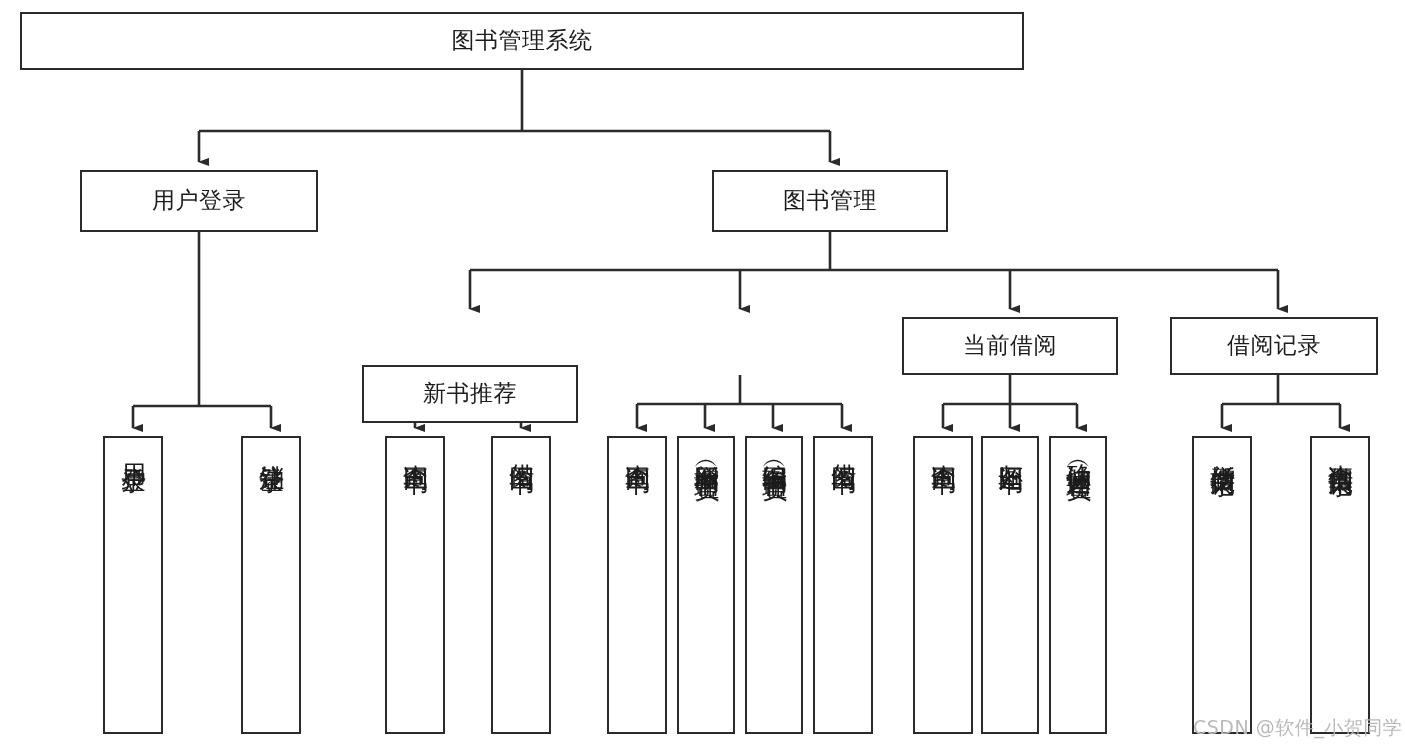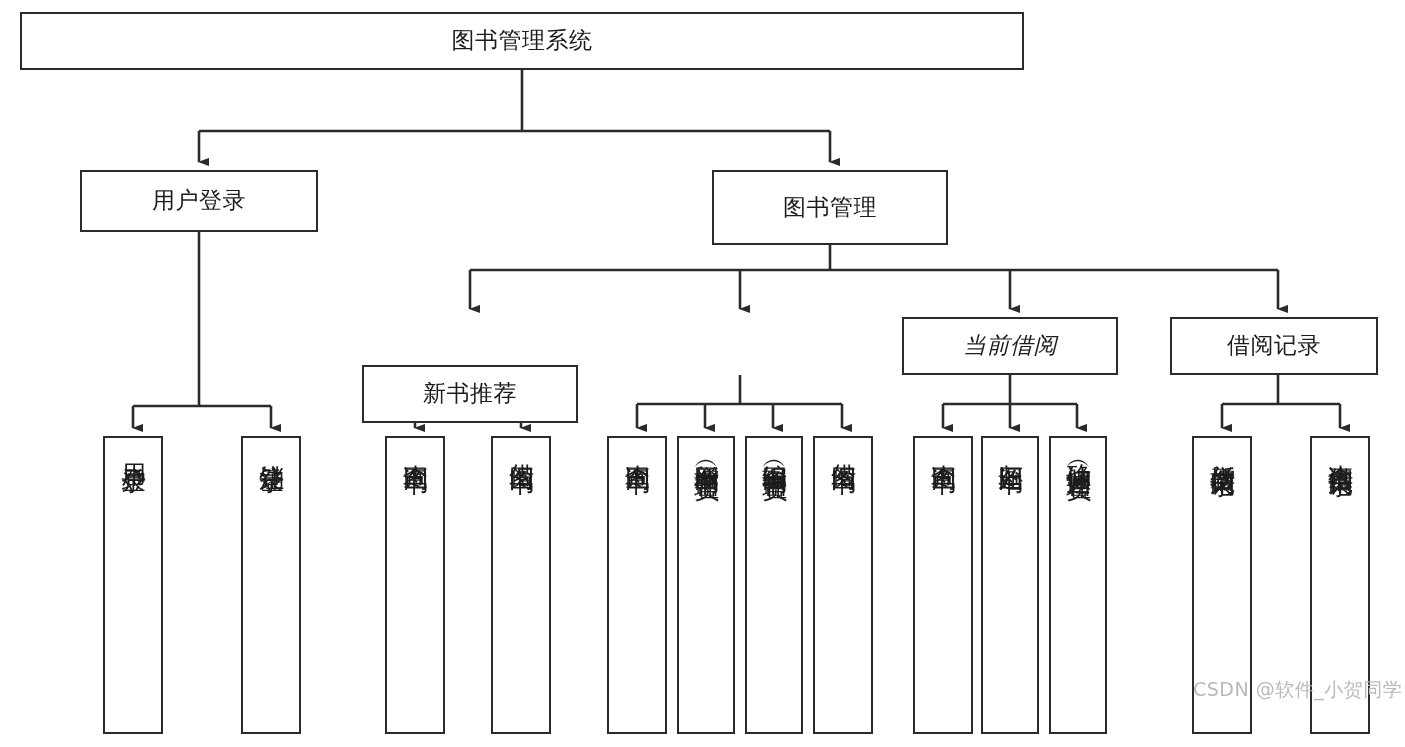--- a/index.html
+++ b/index.html
@@ -131,30 +131,30 @@
   </svg>
 
   <div class="node horiz root" style="left:20px; top:12px; width:1004px; height:58px;">
     <span class="label">图书管理系统</span>
   </div>
 
   <div class="node horiz" style="left:80px; top:170px; width:238px; height:62px;">
     <span class="label">用户登录</span>
   </div>
 
-  <div class="node horiz" style="left:712px; top:170px; width:236px; height:75px;">
+  <div class="node horiz" style="left:712px; top:170px; width:236px; height:62px;">
     <span class="label">图书管理</span>
   </div>
 
   <div class="node horiz" style="left:362px; top:317px; width:216px; height:58px;margin-top:48px;">
     <span class="label">新书推荐</span>
   </div>
 
 
-  <div class="node horiz" style="left:902px; top:317px; width:216px; height:58px;font-style:italic;">
+  <div class="node horiz" style="left:902px; top:317px; width:216px; height:58px;">
     <span class="label">当前借阅</span>
   </div>
 
   <div class="node horiz" style="left:1170px; top:317px; width:208px; height:58px;">
     <span class="label">借阅记录</span>
   </div>
 
   <div class="node vert" style="left:103px; top:436px; width:60px; height:298px;">
     <span class="label">用户登录</span>
   </div>
@@ -200,15 +200,15 @@
   </div>
 
   <div class="node vert" style="left:1192px; top:436px; width:60px; height:298px;">
     <span class="label">新增借阅记录</span>
   </div>
 
   <div class="node vert" style="left:1310px; top:436px; width:60px; height:298px;">
     <span class="label">查询借阅记录</span>
   </div>
 
-  <div class="watermark" style="left:1193px; top:677px;">CSDN @软件_小贺同学</div>
+  <div class="watermark" style="left:1193px; top:715px;">CSDN @软件_小贺同学</div>
 
 </div>
 
 </body></html>

